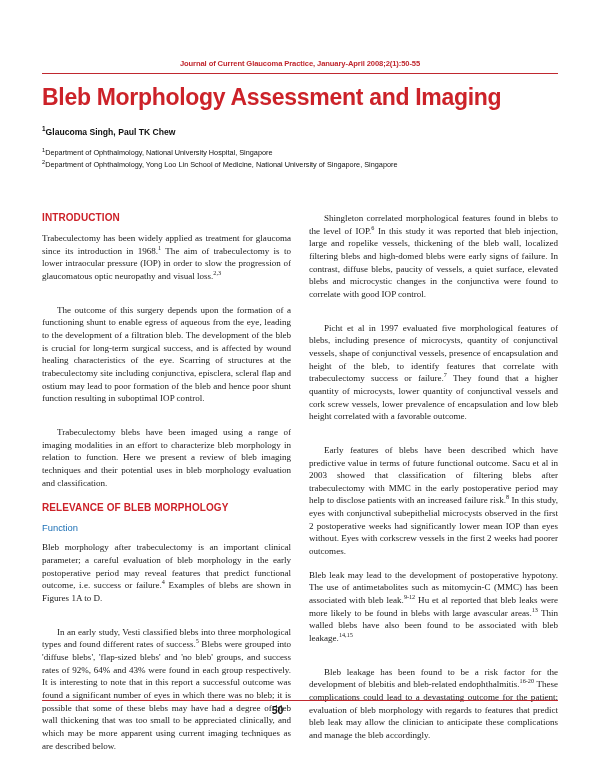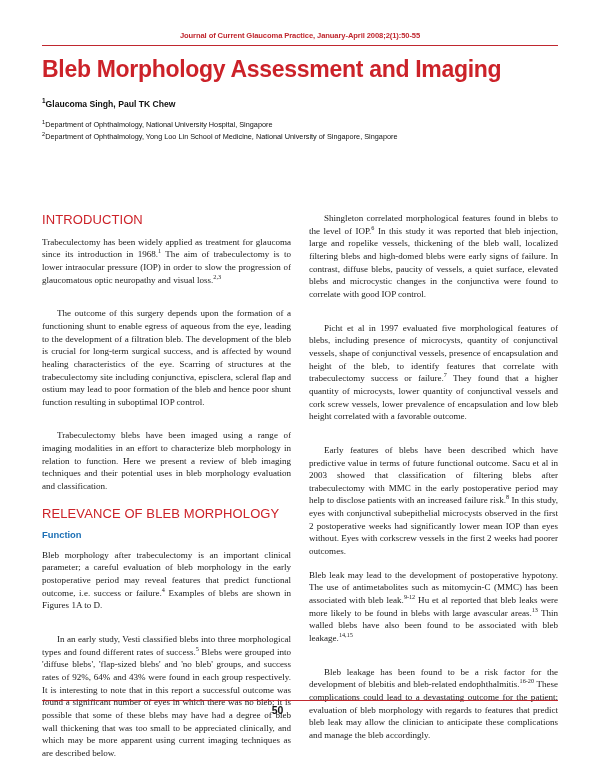--- a/index.html
+++ b/index.html
@@ -26,21 +26,21 @@
   }
 
   
   .journal-line {
     text-align: center;
     font-family: "Liberation Sans", sans-serif;
     font-size: 7.6px;
     font-weight: 600;
     letter-spacing: -0.1px;
     color: #c0282f;
-    padding-top: 32px;
+    padding-top: 60px;
     line-height: 1;
   }
   .rule-top {
     margin-top: 5px;
     height: 1.6px;
     background: #c0282f;
     width: 100%;
   }
   .article-title {
     font-family: "Liberation Sans", sans-serif;
@@ -75,31 +75,31 @@
     left: 42px;
     top: 212px;
     width: 516px;
     display: flex;
     gap: 18px;
   }
   .col { width: 249px; }
 
   h2.sec {
     font-family: "Liberation Sans", sans-serif;
-    font-size: 13px;
-    font-weight: normal;
+    font-size: 10px;
+    font-weight: bold;
     color: #cc2229;
     letter-spacing: 0.1px;
     margin: 0 0 8px 0;
     line-height: 1.2;
   }
   h3.sub {
     font-family: "Liberation Sans", sans-serif;
     font-size: 9.4px;
-    font-weight: bold;
+    font-weight: normal;
     color: #1b6fb5;
     margin: 6px 0 8px 0;
     line-height: 1.2;
   }
   .spacer-sec { height: 13px; }
   .spacer-sub { height: 11px; }
 
   p.body {
     font-family: "Liberation Serif", serif;
     font-size: 9.05px;

